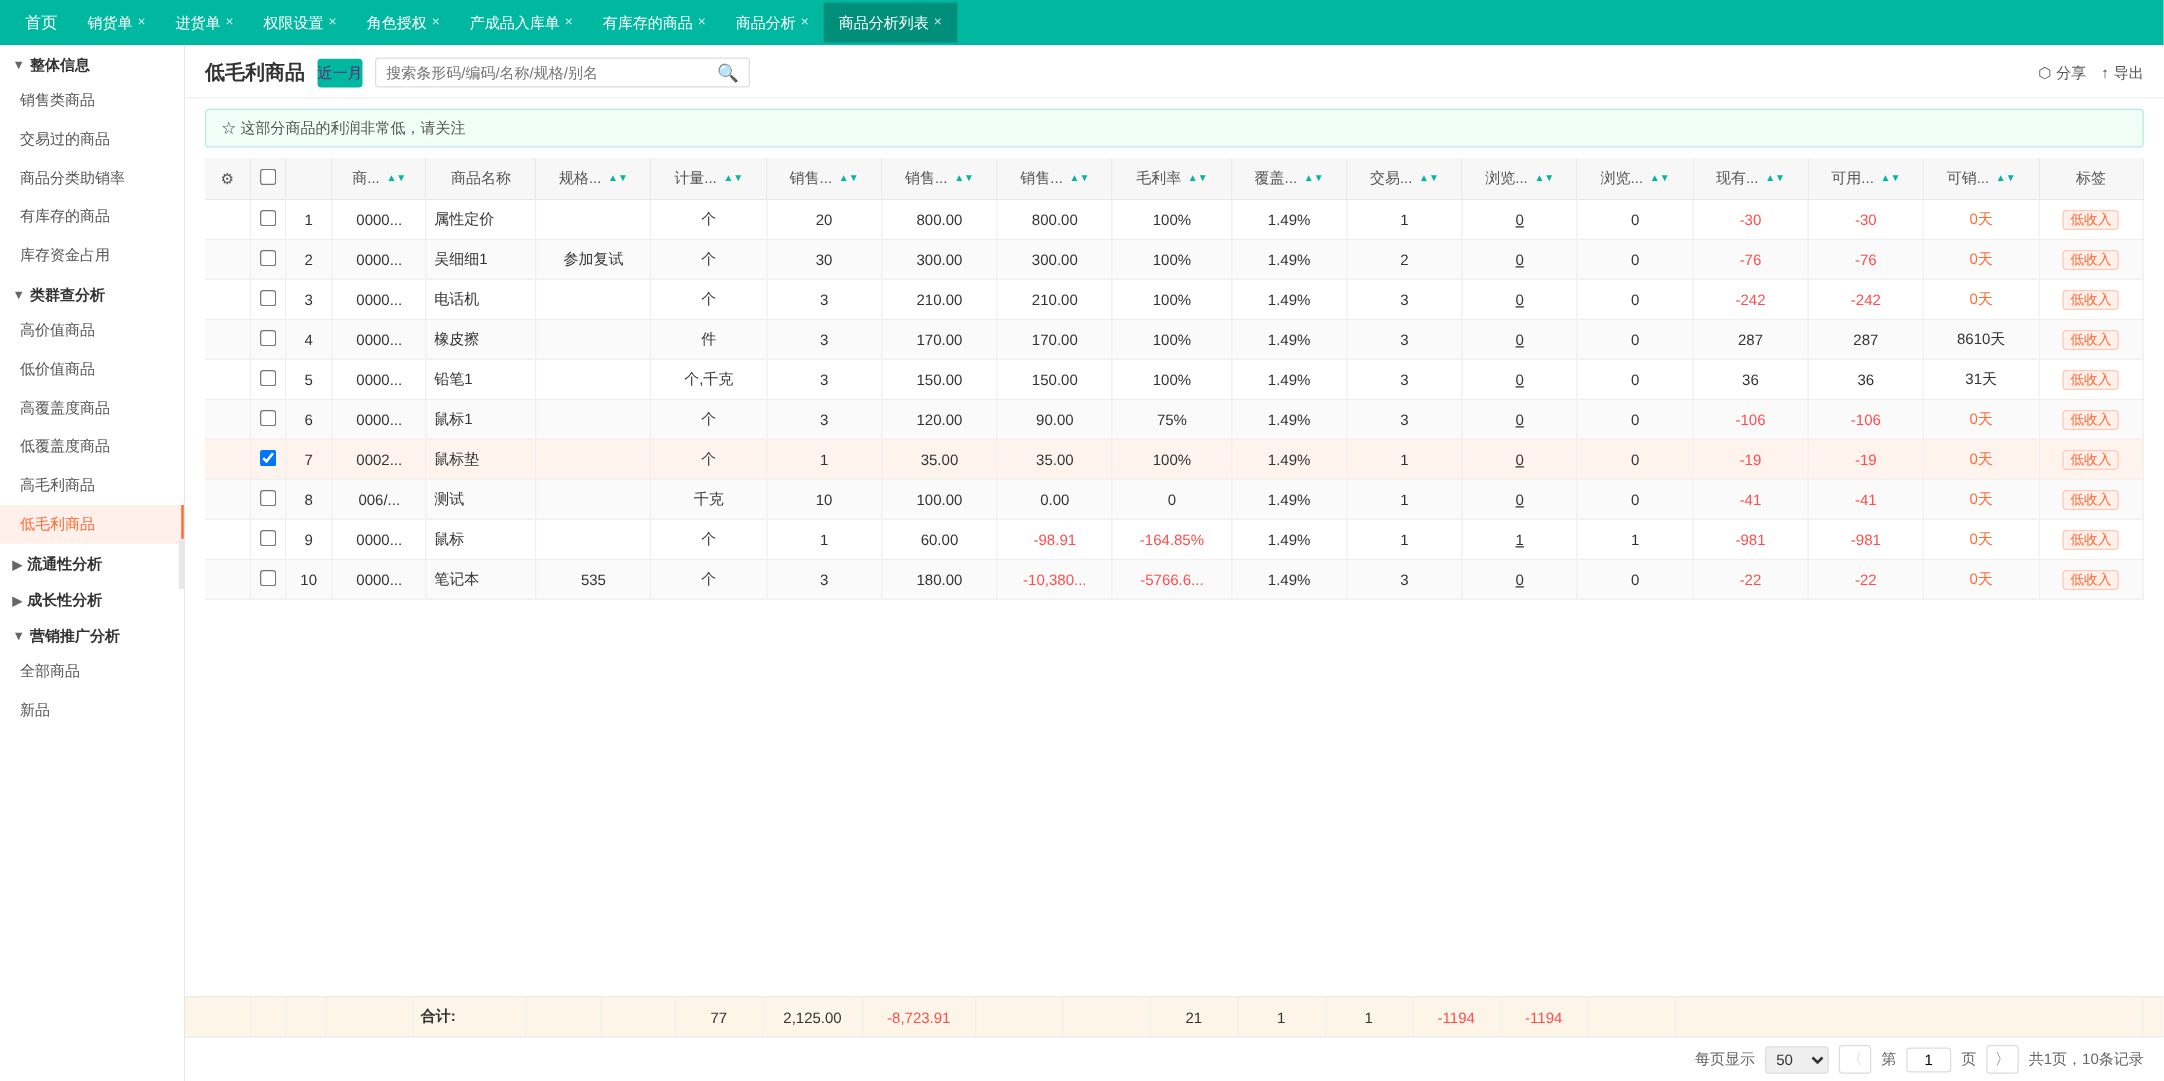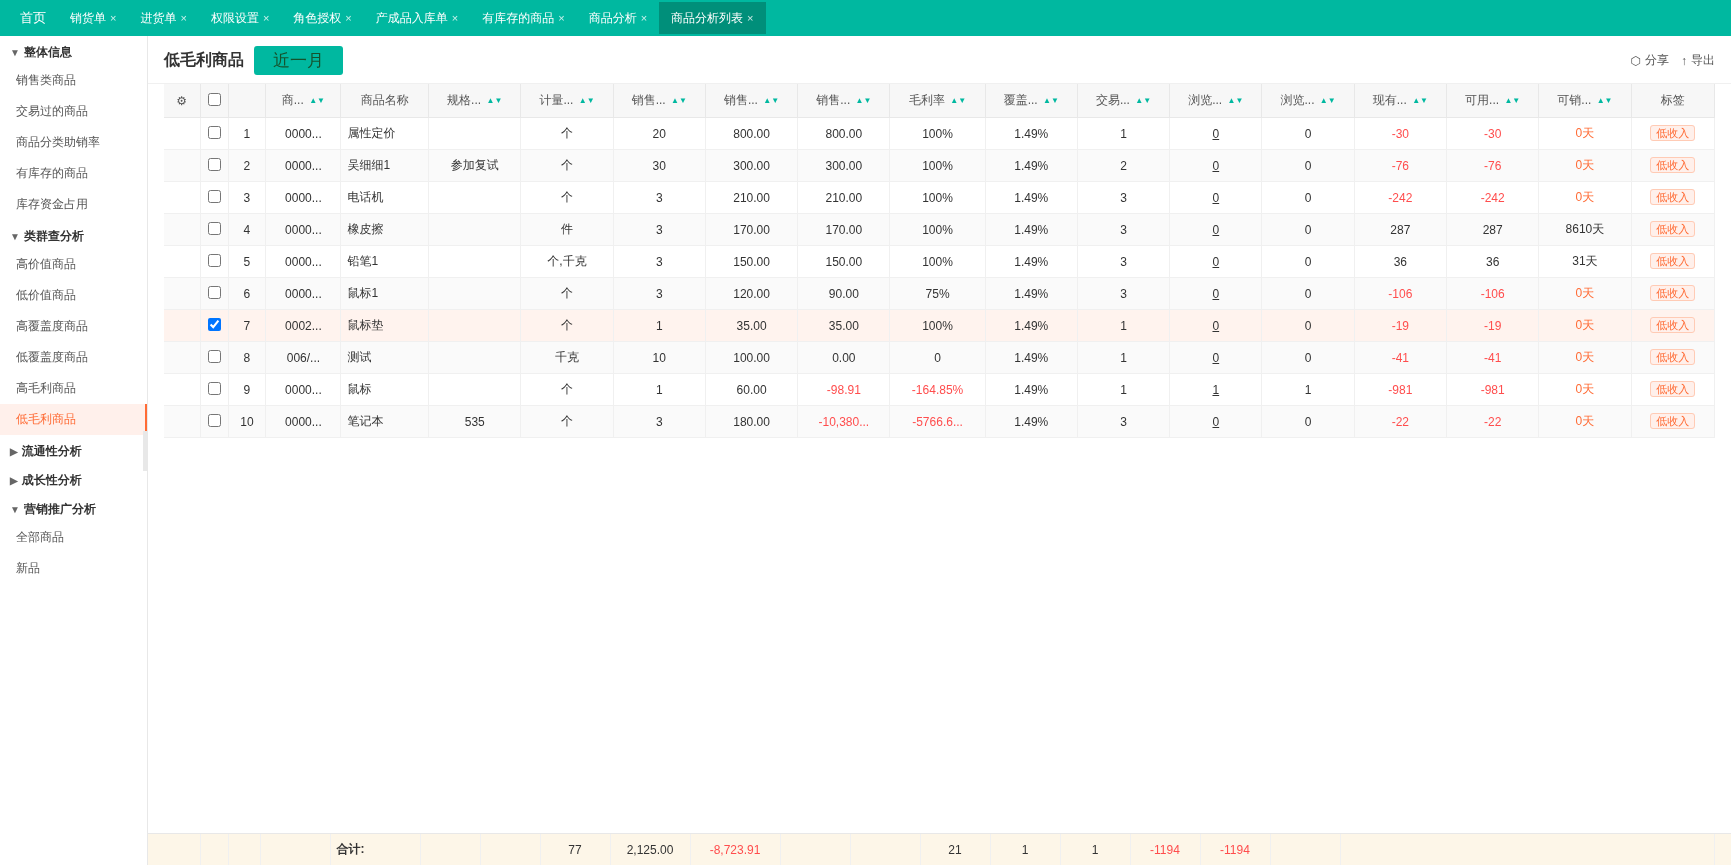--- a/index.html
+++ b/index.html
@@ -77,26 +77,26 @@
       border-bottom: 1px solid #f0f0f0;
       flex-shrink: 0;
     }
     .page-title {
       font-size: 16px;
       font-weight: bold;
       color: #333;
     }
     .period-btn {
       background: #00b8a0;
-      color: #14532d;
+      color: #701a75;
       border: none;
       border-radius: 3px;
-      padding: 3px 19px;
+      padding: 3px 0;
       cursor: pointer;
-      font-size: 17px;
+      font-size: 12px;
     }
     .search-box {
       display: flex;
       align-items: center;
       border: 1px solid #ddd;
       border-radius: 3px;
       padding: 3px 8px;
       flex: 1;
       max-width: 300px;
     }
@@ -352,32 +352,40 @@
     <div class="sidebar-item">新品</div>
 
     <button class="collapse-btn">《</button>
   </aside>
 
   <div class="content-area">
 
     <div class="page-header">
       <span class="page-title">低毛利商品</span>
       <button class="period-btn">近一月</button>
+      <div class="search-box">
+        <input type="text" placeholder="搜索条形码/编码/名称/规格/别名" style="">
+        <span class="search-icon">🔍</span>
+      </div>
       <div class="header-actions">
         <div class="action-btn">
           <span>⬡</span>
           <span>分享</span>
         </div>
         <div class="action-btn">
           <span>↑</span>
           <span>导出</span>
         </div>
       </div>
     </div>
 
+    <div class="alert-banner">
+      <span>☆</span>
+      <span>这部分商品的利润非常低，请关注</span>
+    </div>
 
     <div class="table-container">
       <table>
         <thead>
           <tr>
             <th style="width:36px;">⚙</th>
             <th class="checkbox-col"><input type="checkbox" style=""></th>
             <th></th>
             <th>
               <span>商...</span>
@@ -675,14 +683,28 @@
           <td style="width:70px;">1</td>
           <td style="width:70px; color:#ff4d4d;">-1194</td>
           <td style="width:70px; color:#ff4d4d;">-1194</td>
           <td style="width:70px;"></td>
           <td></td>
         </tr>
       </tbody>
         </table>
     </div>
 
+    <div class="pagination-bar">
+      <span>每页显示</span>
+      <select class="page-size-select">
+        <option>50</option>
+        <option>20</option>
+        <option>100</option>
+      </select>
+      <button class="page-nav-btn" disabled="">〈</button>
+      <span>第</span>
+      <input class="page-input" type="text" value="1" style="">
+      <span>页</span>
+      <button class="page-nav-btn">〉</button>
+      <span>共1页，10条记录</span>
+    </div>
   </div>
 </div>
 
 </body></html>

